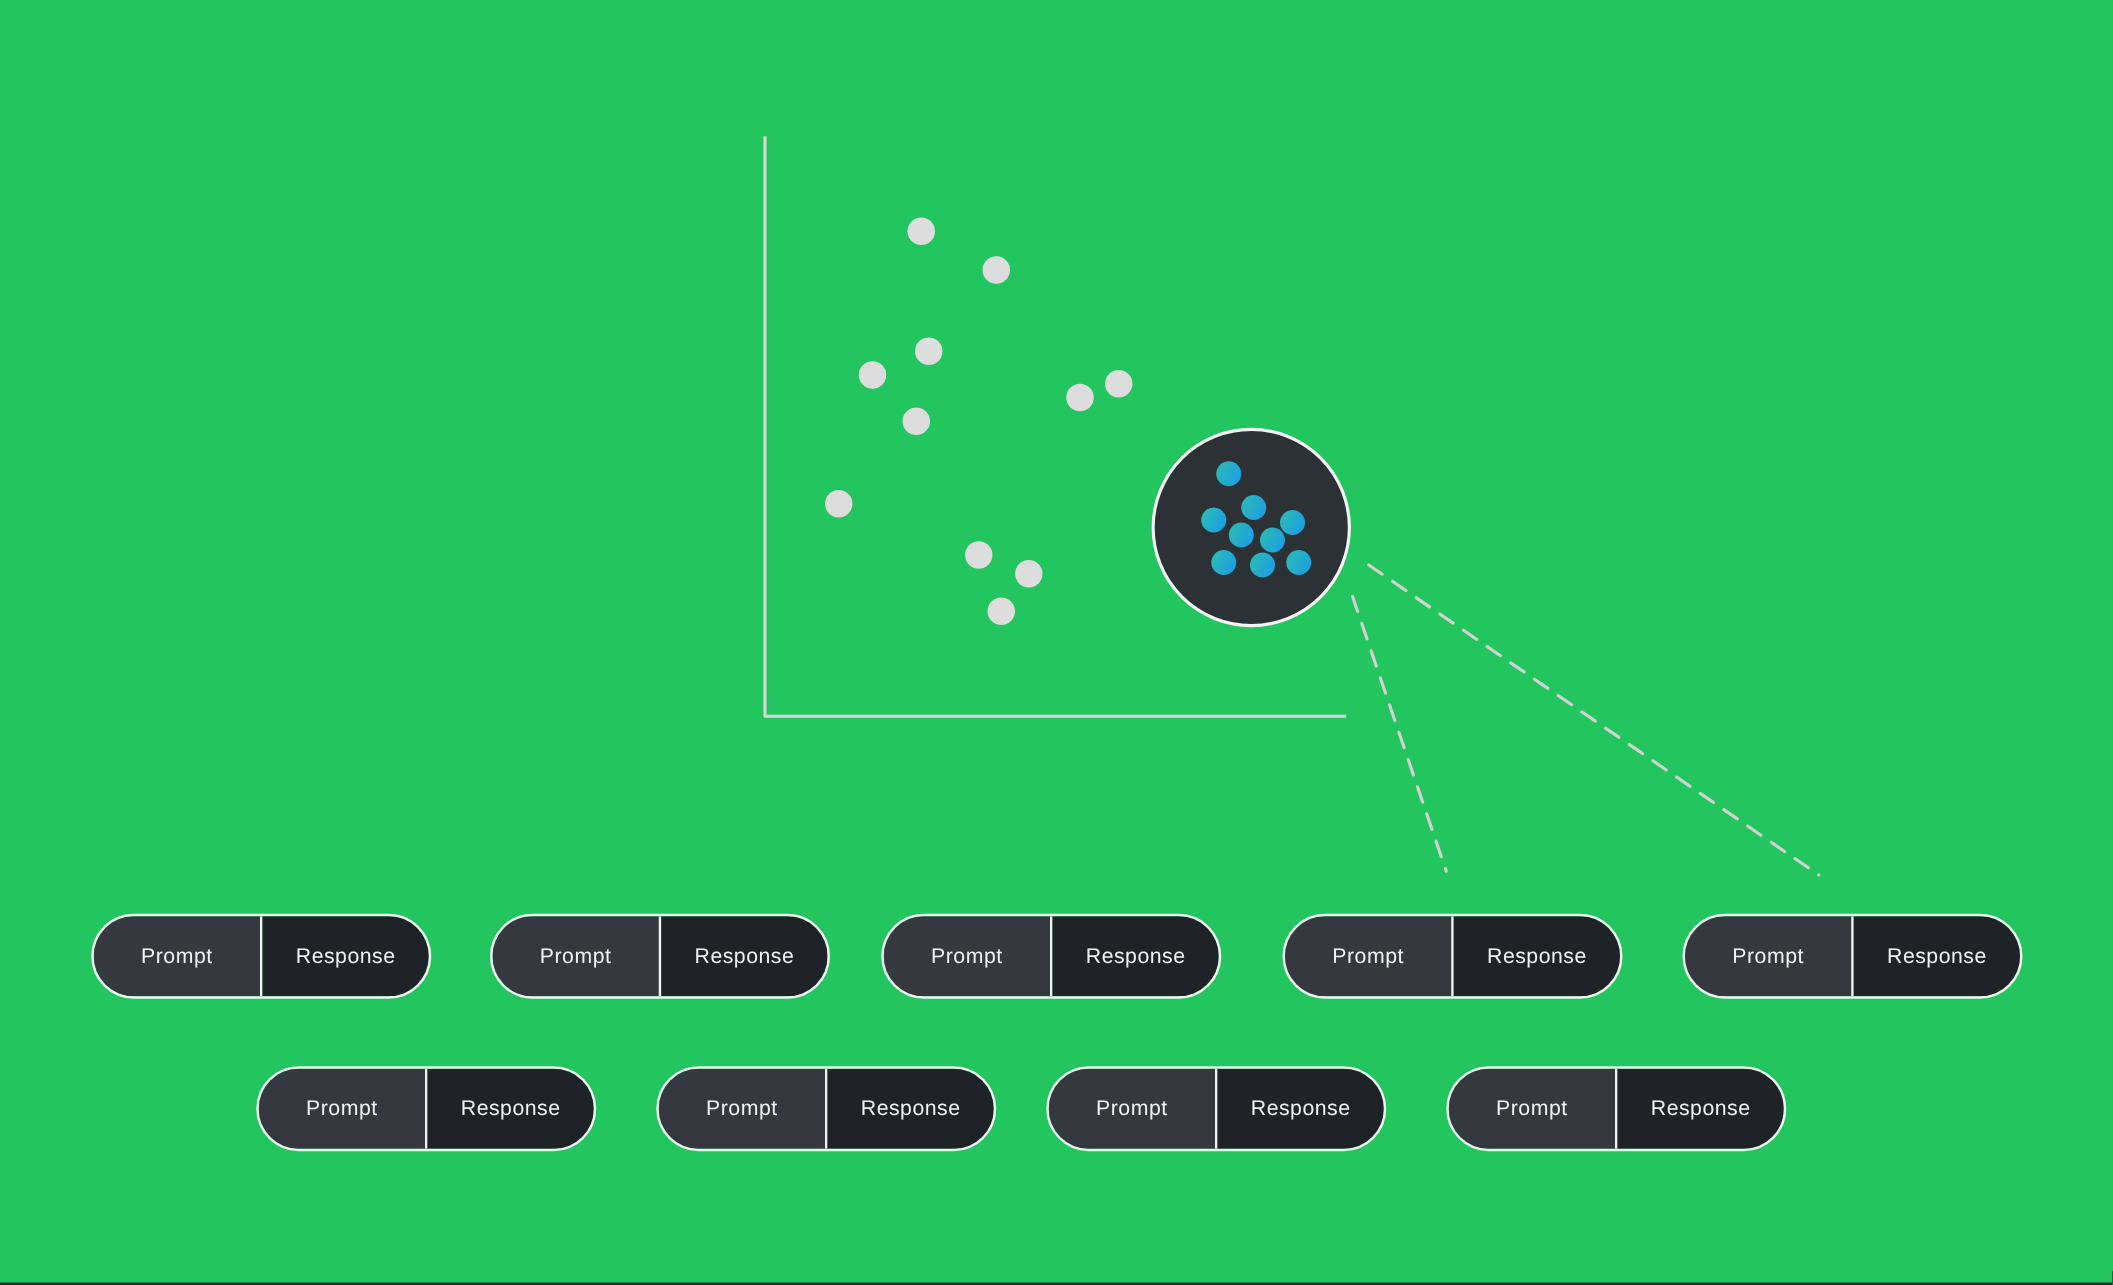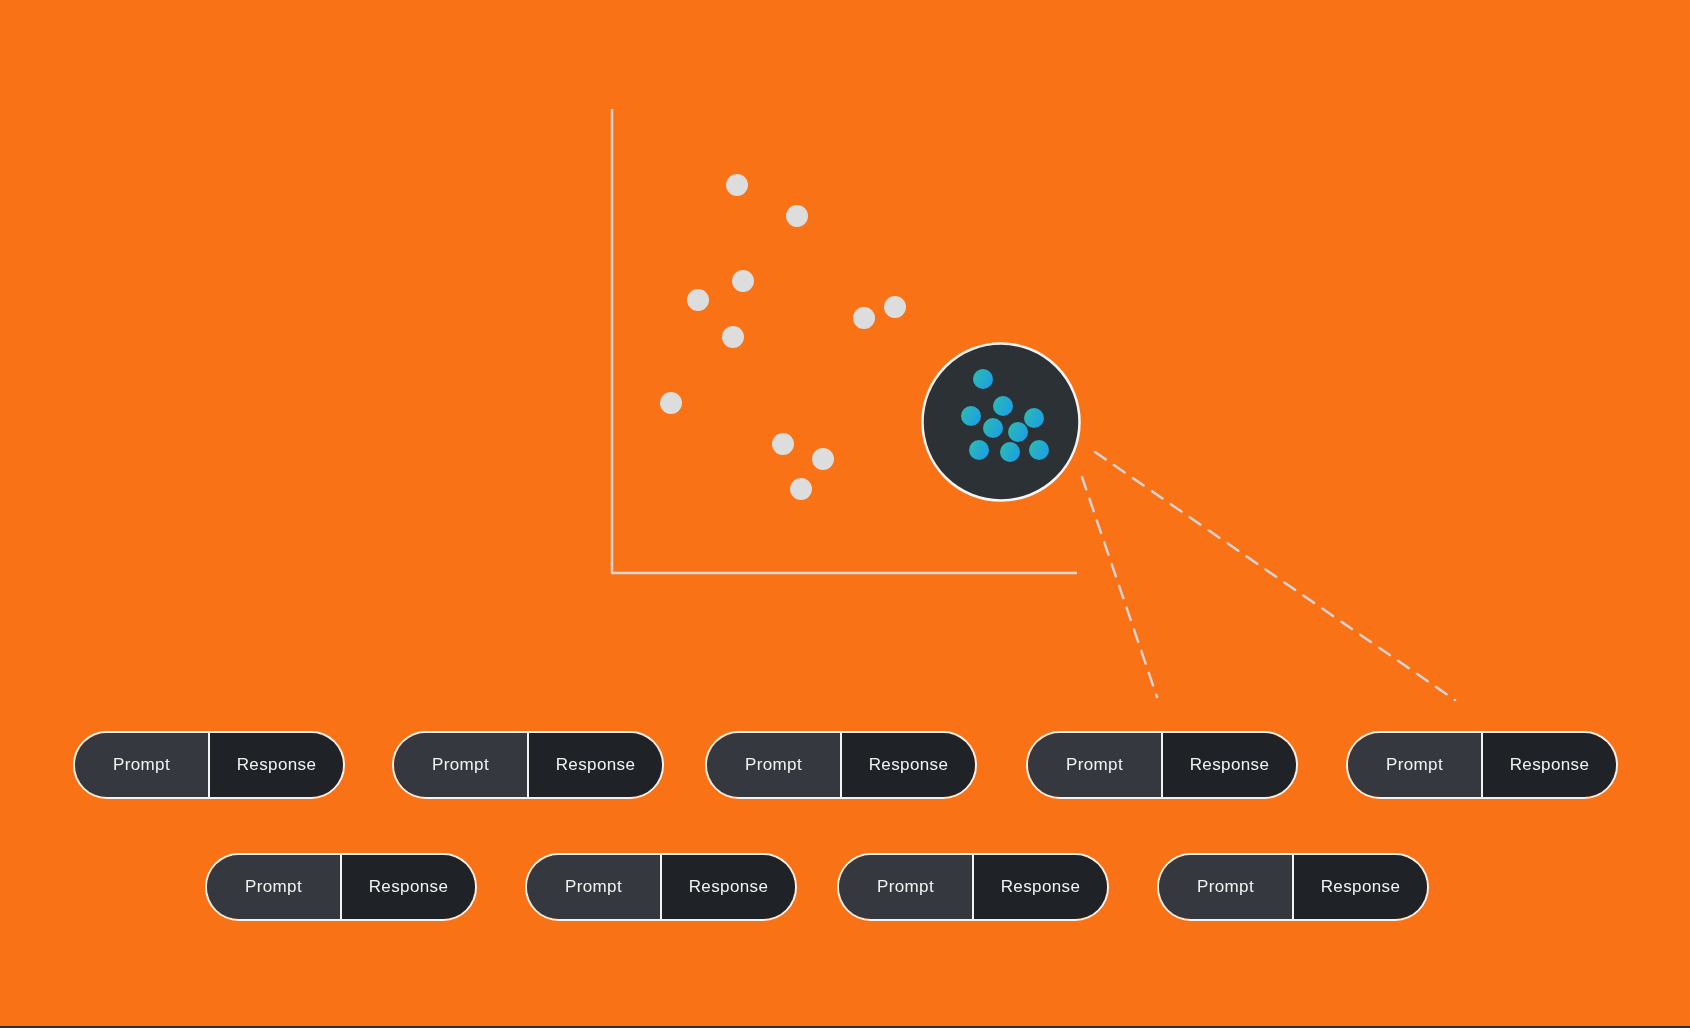--- a/index.html
+++ b/index.html
@@ -4,21 +4,21 @@
 <style>
   html, body {
     margin: 0;
     padding: 0;
     background: #191d21;
   }
   .stage {
     position: relative;
     width: 1690px;
     height: 1028px;
-    background: #f97316;
+    background: #22c55e;
     overflow: hidden;
     font-family: "Liberation Sans", sans-serif;
   }
   #diagram-svg {
     position: absolute;
     left: 0;
     top: 0;
   }
   .pill {
     position: absolute;

